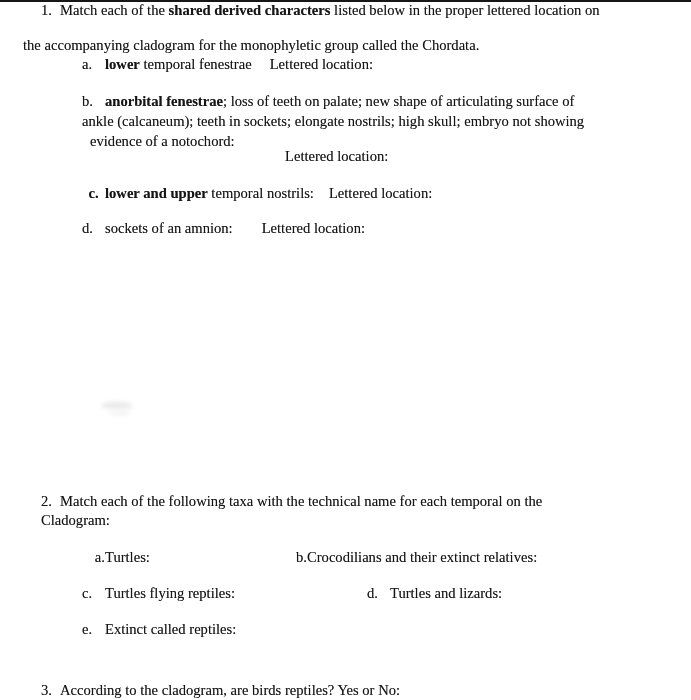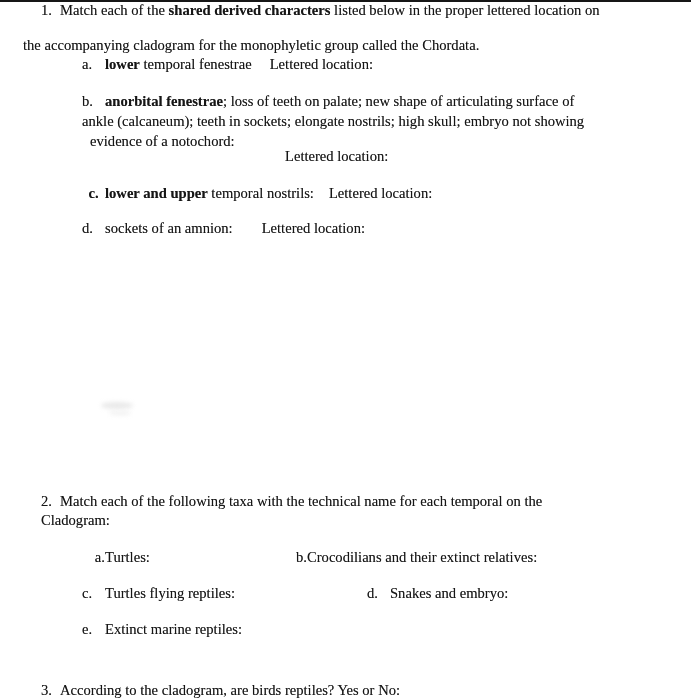--- a/index.html
+++ b/index.html
@@ -89,22 +89,22 @@
   <span class="mk-let">a.</span><span>Turtles:</span>
 </div>
 <div class="line" style="left:284px; top:547px;text-align:right;">
   <span class="mk-let">b.</span><span>Crocodilians and their extinct relatives:</span>
 </div>
 
 <div class="line" style="left:82px; top:583px;">
   <span class="mk-let">c.</span><span>Turtles flying reptiles:</span>
 </div>
 <div class="line" style="left:367px; top:583px;">
-  <span class="mk-let">d.</span><span>Snakes and embryo:</span>
+  <span class="mk-let">d.</span><span>Turtles and lizards:</span>
 </div>
 
 <div class="line" style="left:82px; top:619px;">
-  <span class="mk-let">e.</span><span>Extinct marine reptiles:</span>
+  <span class="mk-let">e.</span><span>Extinct called reptiles:</span>
 </div>
 
 <div class="line" style="left:41px; top:655px;margin-top:25px;">
   <span class="mk-num">3.</span><span>According to the cladogram, are birds reptiles? Yes or No:</span>
 </div>
 
 </body></html>

